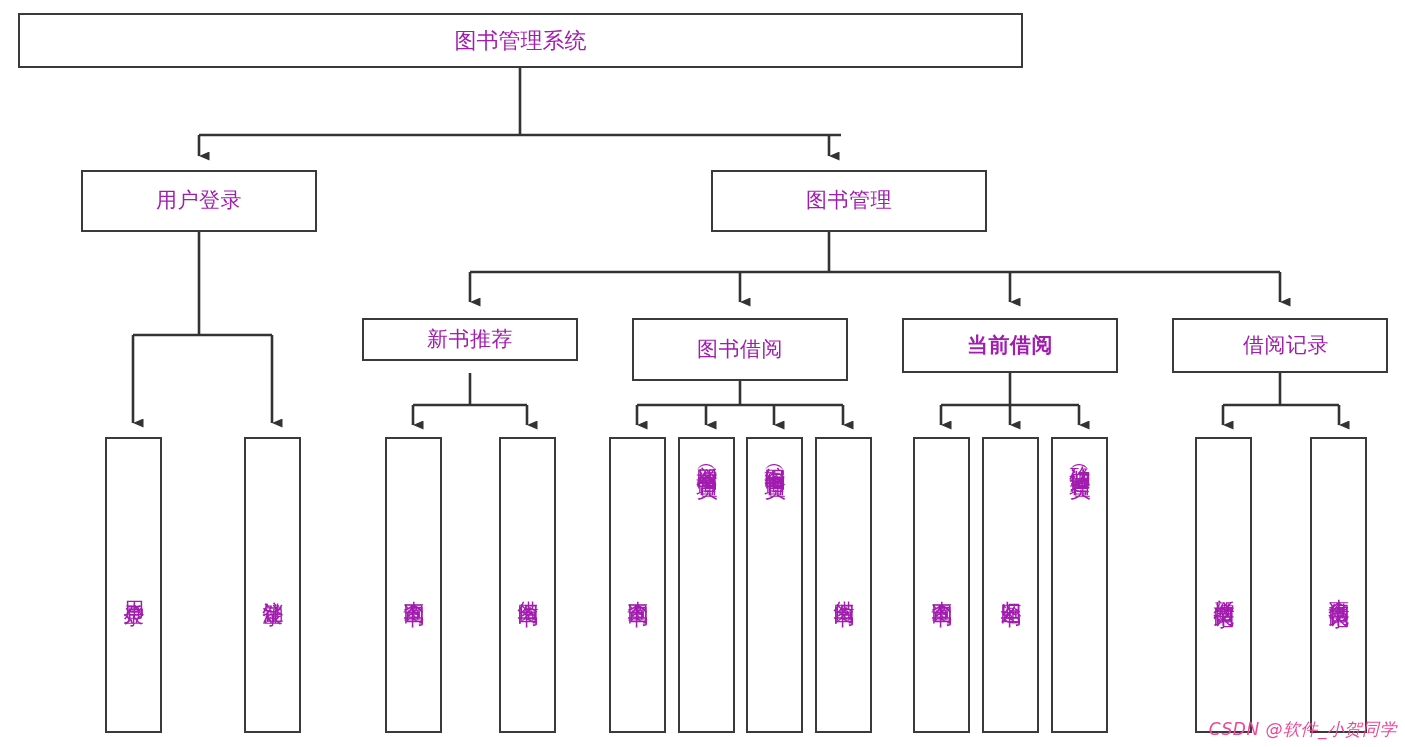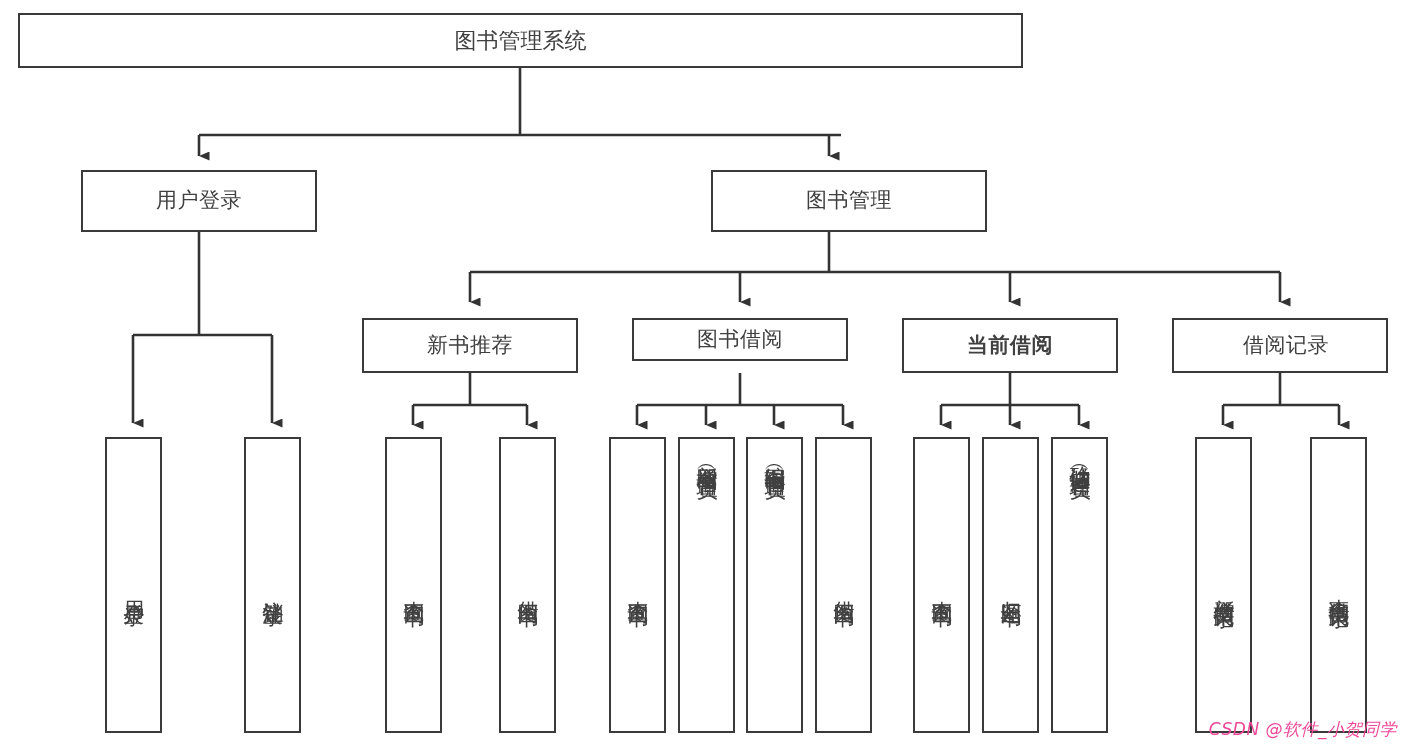--- a/index.html
+++ b/index.html
@@ -27,21 +27,21 @@
   }
   .node {
     position: absolute;
     box-sizing: border-box;
     border: 2px solid #3a3a3a;
     background: #ffffff;
     display: flex;
     align-items: center;
     justify-content: center;
     text-align: center;
-    color: #404040;
+    color: #a21caf;
     z-index: 2;
   }
   .node.horiz {
     font-size: 21px;
     line-height: 1.2;
     letter-spacing: 0.5px;
   }
   .node.root {
     font-size: 22px;
   }
@@ -141,24 +141,24 @@
     <span>图书管理系统</span>
   </div>
 
   <div class="node horiz" style="left:81px; top:170px; width:236px; height:62px;">
     <span>用户登录</span>
   </div>
   <div class="node horiz" style="left:711px; top:170px; width:276px; height:62px;">
     <span>图书管理</span>
   </div>
 
-  <div class="node horiz" style="left:362px; top:318px; width:216px; height:55px;">
+  <div class="node horiz" style="left:362px; top:318px; width:216px; height:43px;">
     <span>新书推荐</span>
   </div>
-  <div class="node horiz" style="left:632px; top:318px; width:216px; height:43px;text-align:right;">
+  <div class="node horiz" style="left:632px; top:318px; width:216px; height:63px;text-align:right;">
     <span>图书借阅</span>
   </div>
   <div class="node horiz" style="left:902px; top:318px; width:216px; height:55px;font-weight:bold;">
     <span>当前借阅</span>
   </div>
   <div class="node horiz" style="left:1172px; top:318px; width:216px; height:55px;padding-left:12px;">
     <span>借阅记录</span>
   </div>
 
   <div class="node leaf" style="left:105px; top:437px; width:57px; height:296px;">

